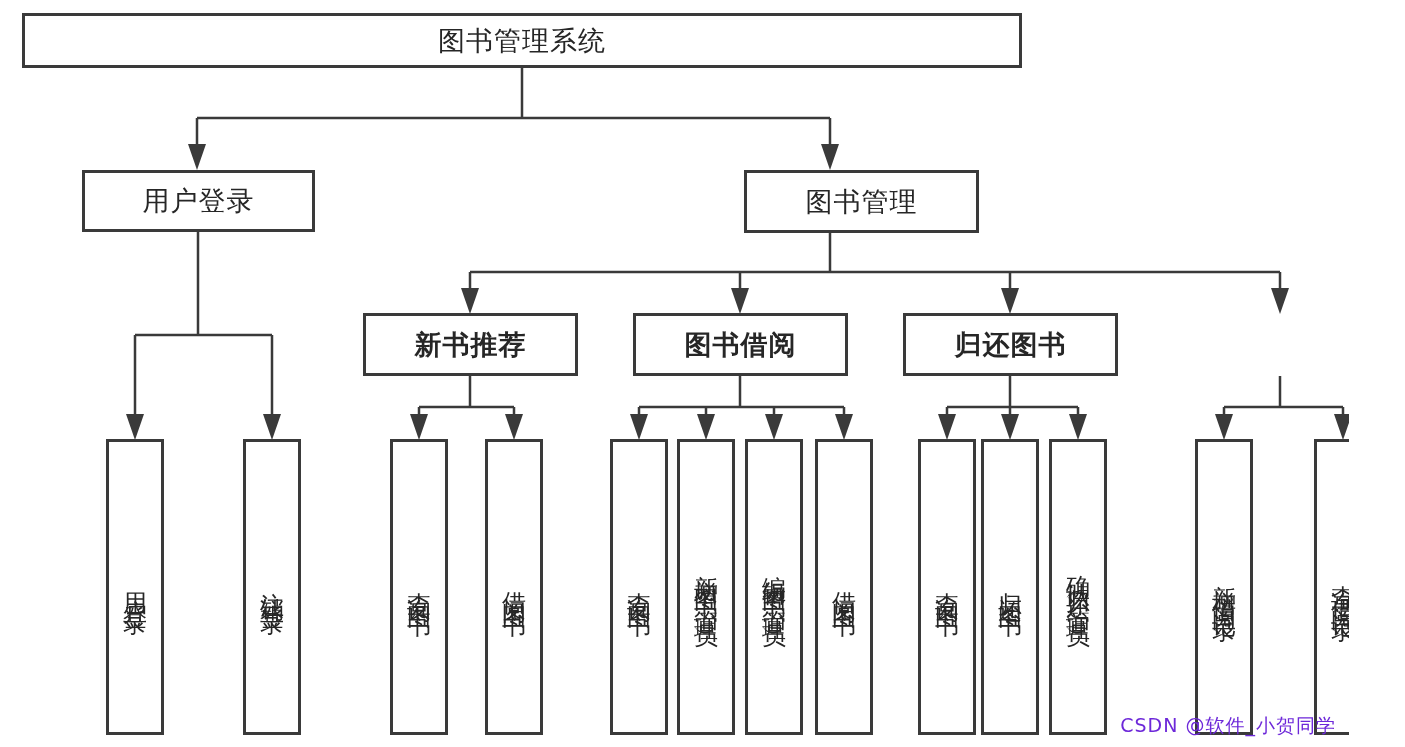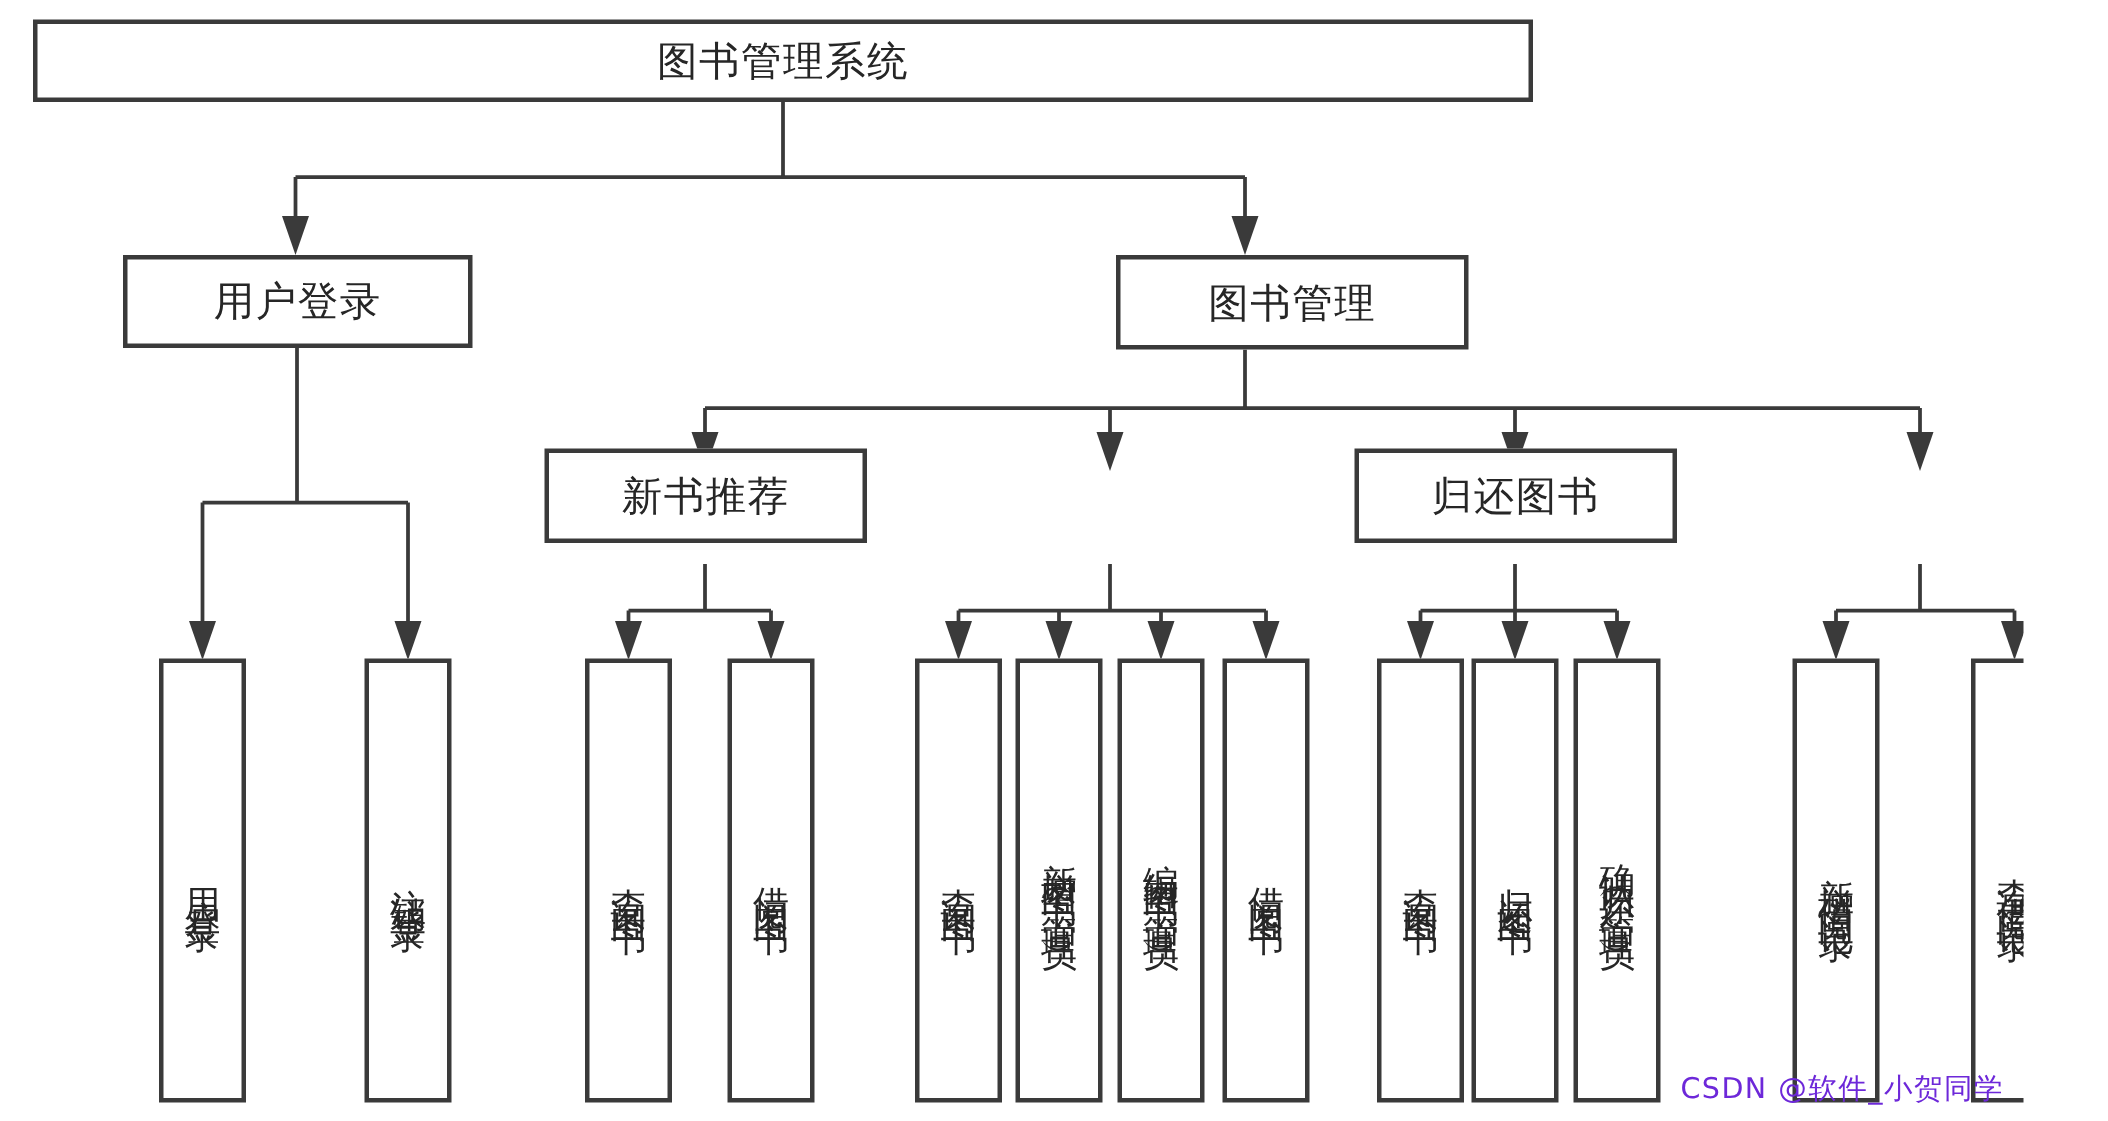--- a/index.html
+++ b/index.html
@@ -26,21 +26,21 @@
     align-items: center;
     justify-content: center;
     color: #262626;
     font-size: 27px;
     letter-spacing: 1px;
     white-space: nowrap;
   }
   .node.root   { left: 22px;   top: 13px;  width: 1000px; height: 55px; }
   .node.lvl2a  { left: 82px;   top: 170px; width: 233px;  height: 62px; }
   .node.lvl2b  { left: 712px;  top: 170px; width: 235px;  height: 63px; margin-left: 32px; }
-  .node.lvl3   { top: 299px;   width: 215px; height: 63px; }
+  .node.lvl3   { top: 313px;   width: 215px; height: 63px; font-weight: bold; }
   .leaf {
     position: absolute;
     top: 439px;
     width: 58px;
     height: 296px;
     box-sizing: border-box;
     border: 3px solid #3a3a3a;
     background: #ffffff;
     display: flex;
     align-items: center;
@@ -117,20 +117,23 @@
   <div class="node lvl2a">
     <span>用户登录</span>
   </div>
   <div class="node lvl2b">
     <span>图书管理</span>
   </div>
 
   <div class="node lvl3" style="left:363px">
     <span>新书推荐</span>
   </div>
+  <div class="node lvl3" style="left:633px">
+    <span>图书借阅</span>
+  </div>
   <div class="node lvl3" style="left:903px">
     <span>归还图书</span>
   </div>
 
   <div class="leaf" style="left:106px">
     <span class="vtext">用户登录</span>
   </div>
   <div class="leaf" style="left:243px">
     <span class="vtext">注销登录</span>
   </div>

